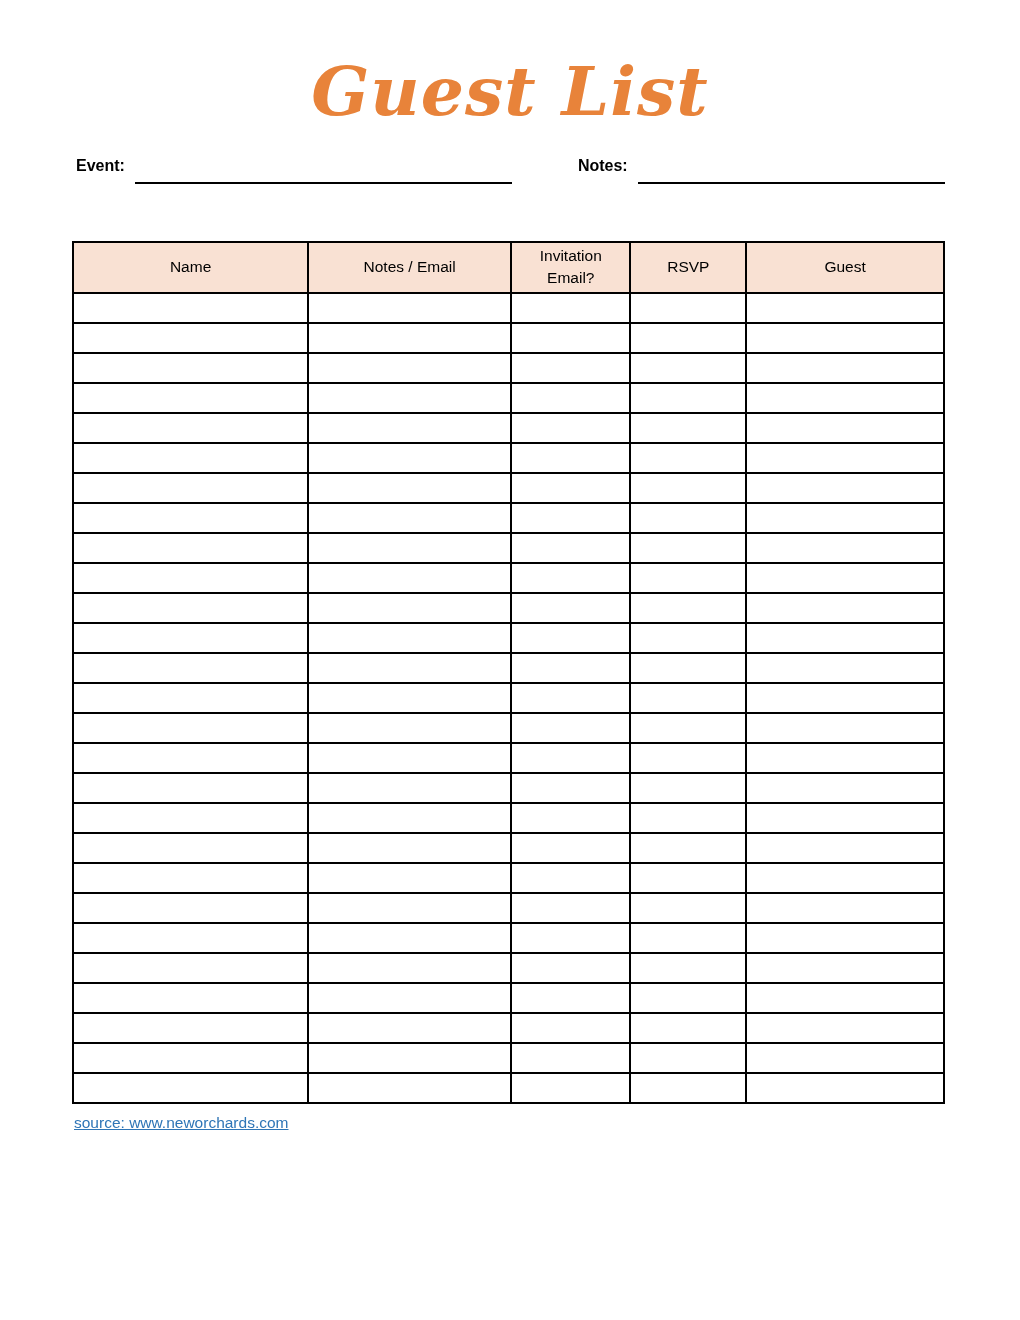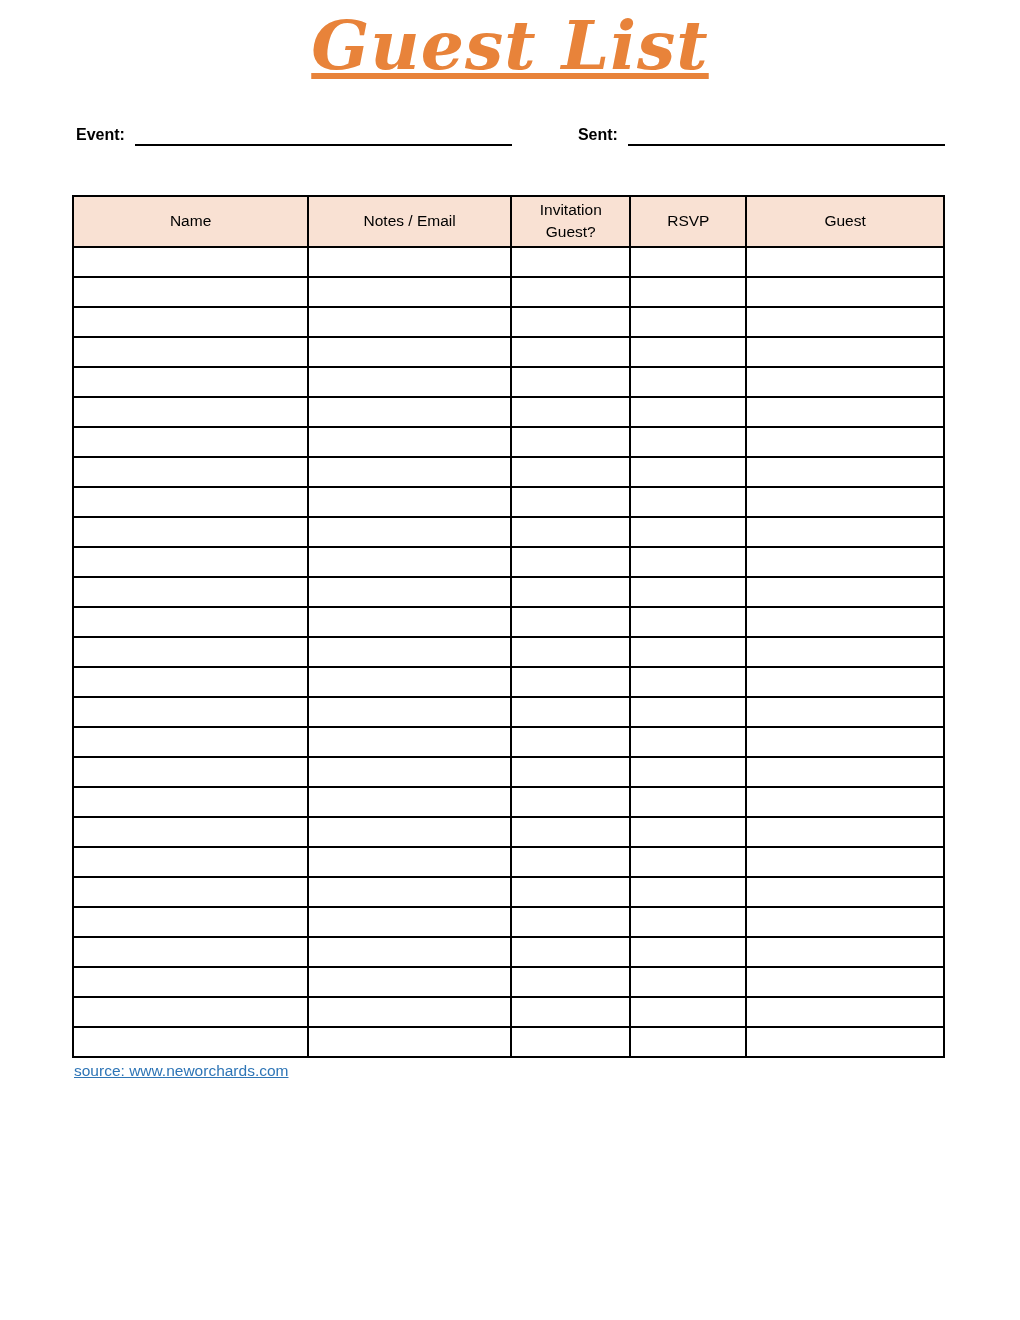--- a/index.html
+++ b/index.html
@@ -14,35 +14,34 @@
 
   .page {
     width: 1020px;
     height: 1320px;
     background: #ffffff;
     overflow: hidden;
   }
 
   
   .title {
+    margin-top: 46px;
     text-align: center;
     font-family: "DejaVu Serif", serif;
     font-style: italic;
     font-weight: bold;
     font-size: 68px;
     line-height: 1.35;
     color: var(--title-orange, #e8833a);
     letter-spacing: 1px;
-    text-decoration: underline;
   }
 
   
   .fields-row {
     display: flex;
-    align-items: flex-end;
     margin: 20px 75px 0 76px; 
     height: 34px;
   }
   .field-label {
     font-weight: bold;
     font-size: 16px;
     line-height: 1;
     padding-bottom: 3px;
     white-space: nowrap;
   }
@@ -84,56 +83,56 @@
     padding: 2px 19px;
   }
   .guest-table th.th-invitation { padding: 2px 18px; }
   .guest-table td {
     height: 30px;
     background: #fff;
   }
 
   
   .source-row {
-    margin: 4px 0 0 74px;
+    margin: 10px 0 0 74px;
   }
   .source-link {
     color: var(--link-blue, #2e75b6);
     text-decoration: underline;
     font-size: 15.5px;
     cursor: pointer;
   }
 </style>
 </head>
 <body>
 
 <div class="page">
 
   <h1 class="title">Guest List</h1>
 
   <div class="fields-row">
     <span class="field-label">Event:</span>
     <span class="field-line event-line"></span>
-    <span class="field-label date-label">Sent:</span>
+    <span class="field-label date-label">Notes:</span>
     <span class="field-line date-line"></span>
   </div>
 
   <table class="guest-table">
     <colgroup>
       <col class="c1">
         <col class="c2">
         <col class="c3">
         <col class="c4">
         <col class="c5">
     </colgroup>
     <thead>
       <tr>
         <th>Name</th>
         <th>Notes / Email</th>
-        <th class="th-invitation">Invitation Guest?</th>
+        <th class="th-invitation">Invitation Email?</th>
         <th>RSVP</th>
         <th>Guest</th>
       </tr>
     </thead>
     <tbody>
         <tr>
           <td></td>
           <td></td>
           <td></td>
           <td></td>

